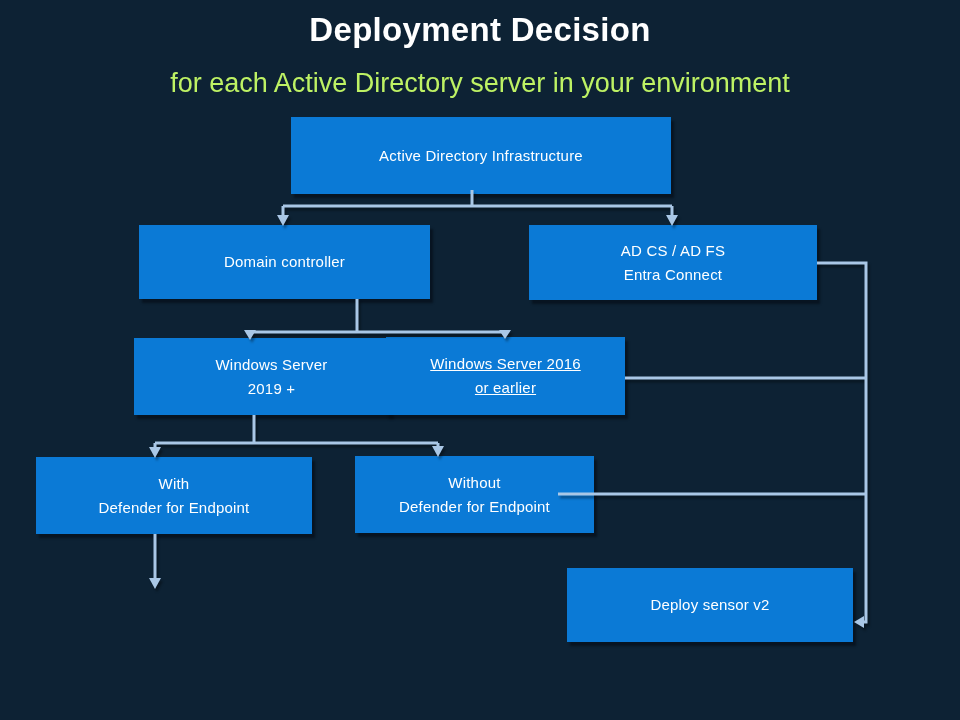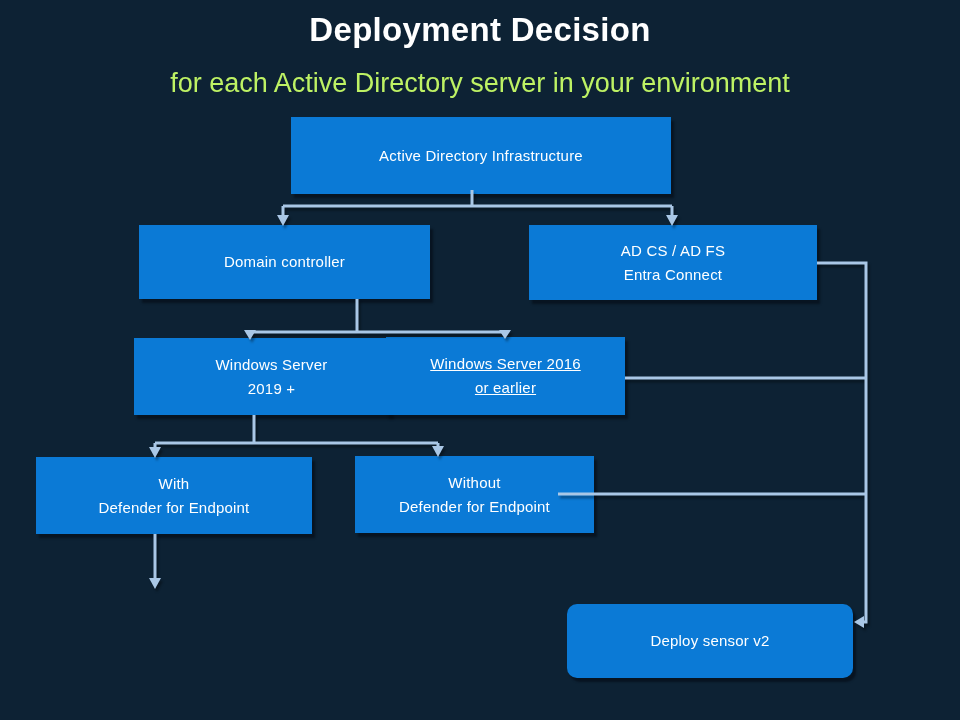--- a/index.html
+++ b/index.html
@@ -50,21 +50,21 @@
   }
   
   #n-infrastructure    { left: 291px; top: 117px; width: 380px; height: 77px; align-items: center; }
   #n-domain-controller { left: 139px; top: 225px; width: 291px; height: 74px; }
   #n-adcs-adfs         { left: 529px; top: 225px; width: 288px; height: 75px; }
   #n-ws2019            { left: 134px; top: 338px; width: 239px; height: 77px; padding-left: 18px; }
   #n-ws2016            { left: 386px; top: 337px; width: 239px; height: 78px; text-decoration: underline; }
   #n-with-defender     { left:  36px; top: 457px; width: 276px; height: 77px; }
   #n-without-defender  { left: 319px; top: 456px; width: 239px; height: 77px; margin-left: 36px; }
   #n-activate-v3       { left:  28px; top: 588px; width: 286px; height: 74px; }
-  #n-deploy-v2         { left: 567px; top: 604px; width: 286px; height: 74px; border-radius: 10px; }
+  #n-deploy-v2         { left: 567px; top: 568px; width: 286px; height: 74px; }
   .connectors {
     position: absolute;
     left: 0; top: 0;
     width: 960px; height: 720px;
     pointer-events: none;
     filter: drop-shadow(2px 3px 1px rgba(0, 0, 0, 0.35));
   }
   .connectors path {
     fill: none;
     stroke: #a9c7e6;

